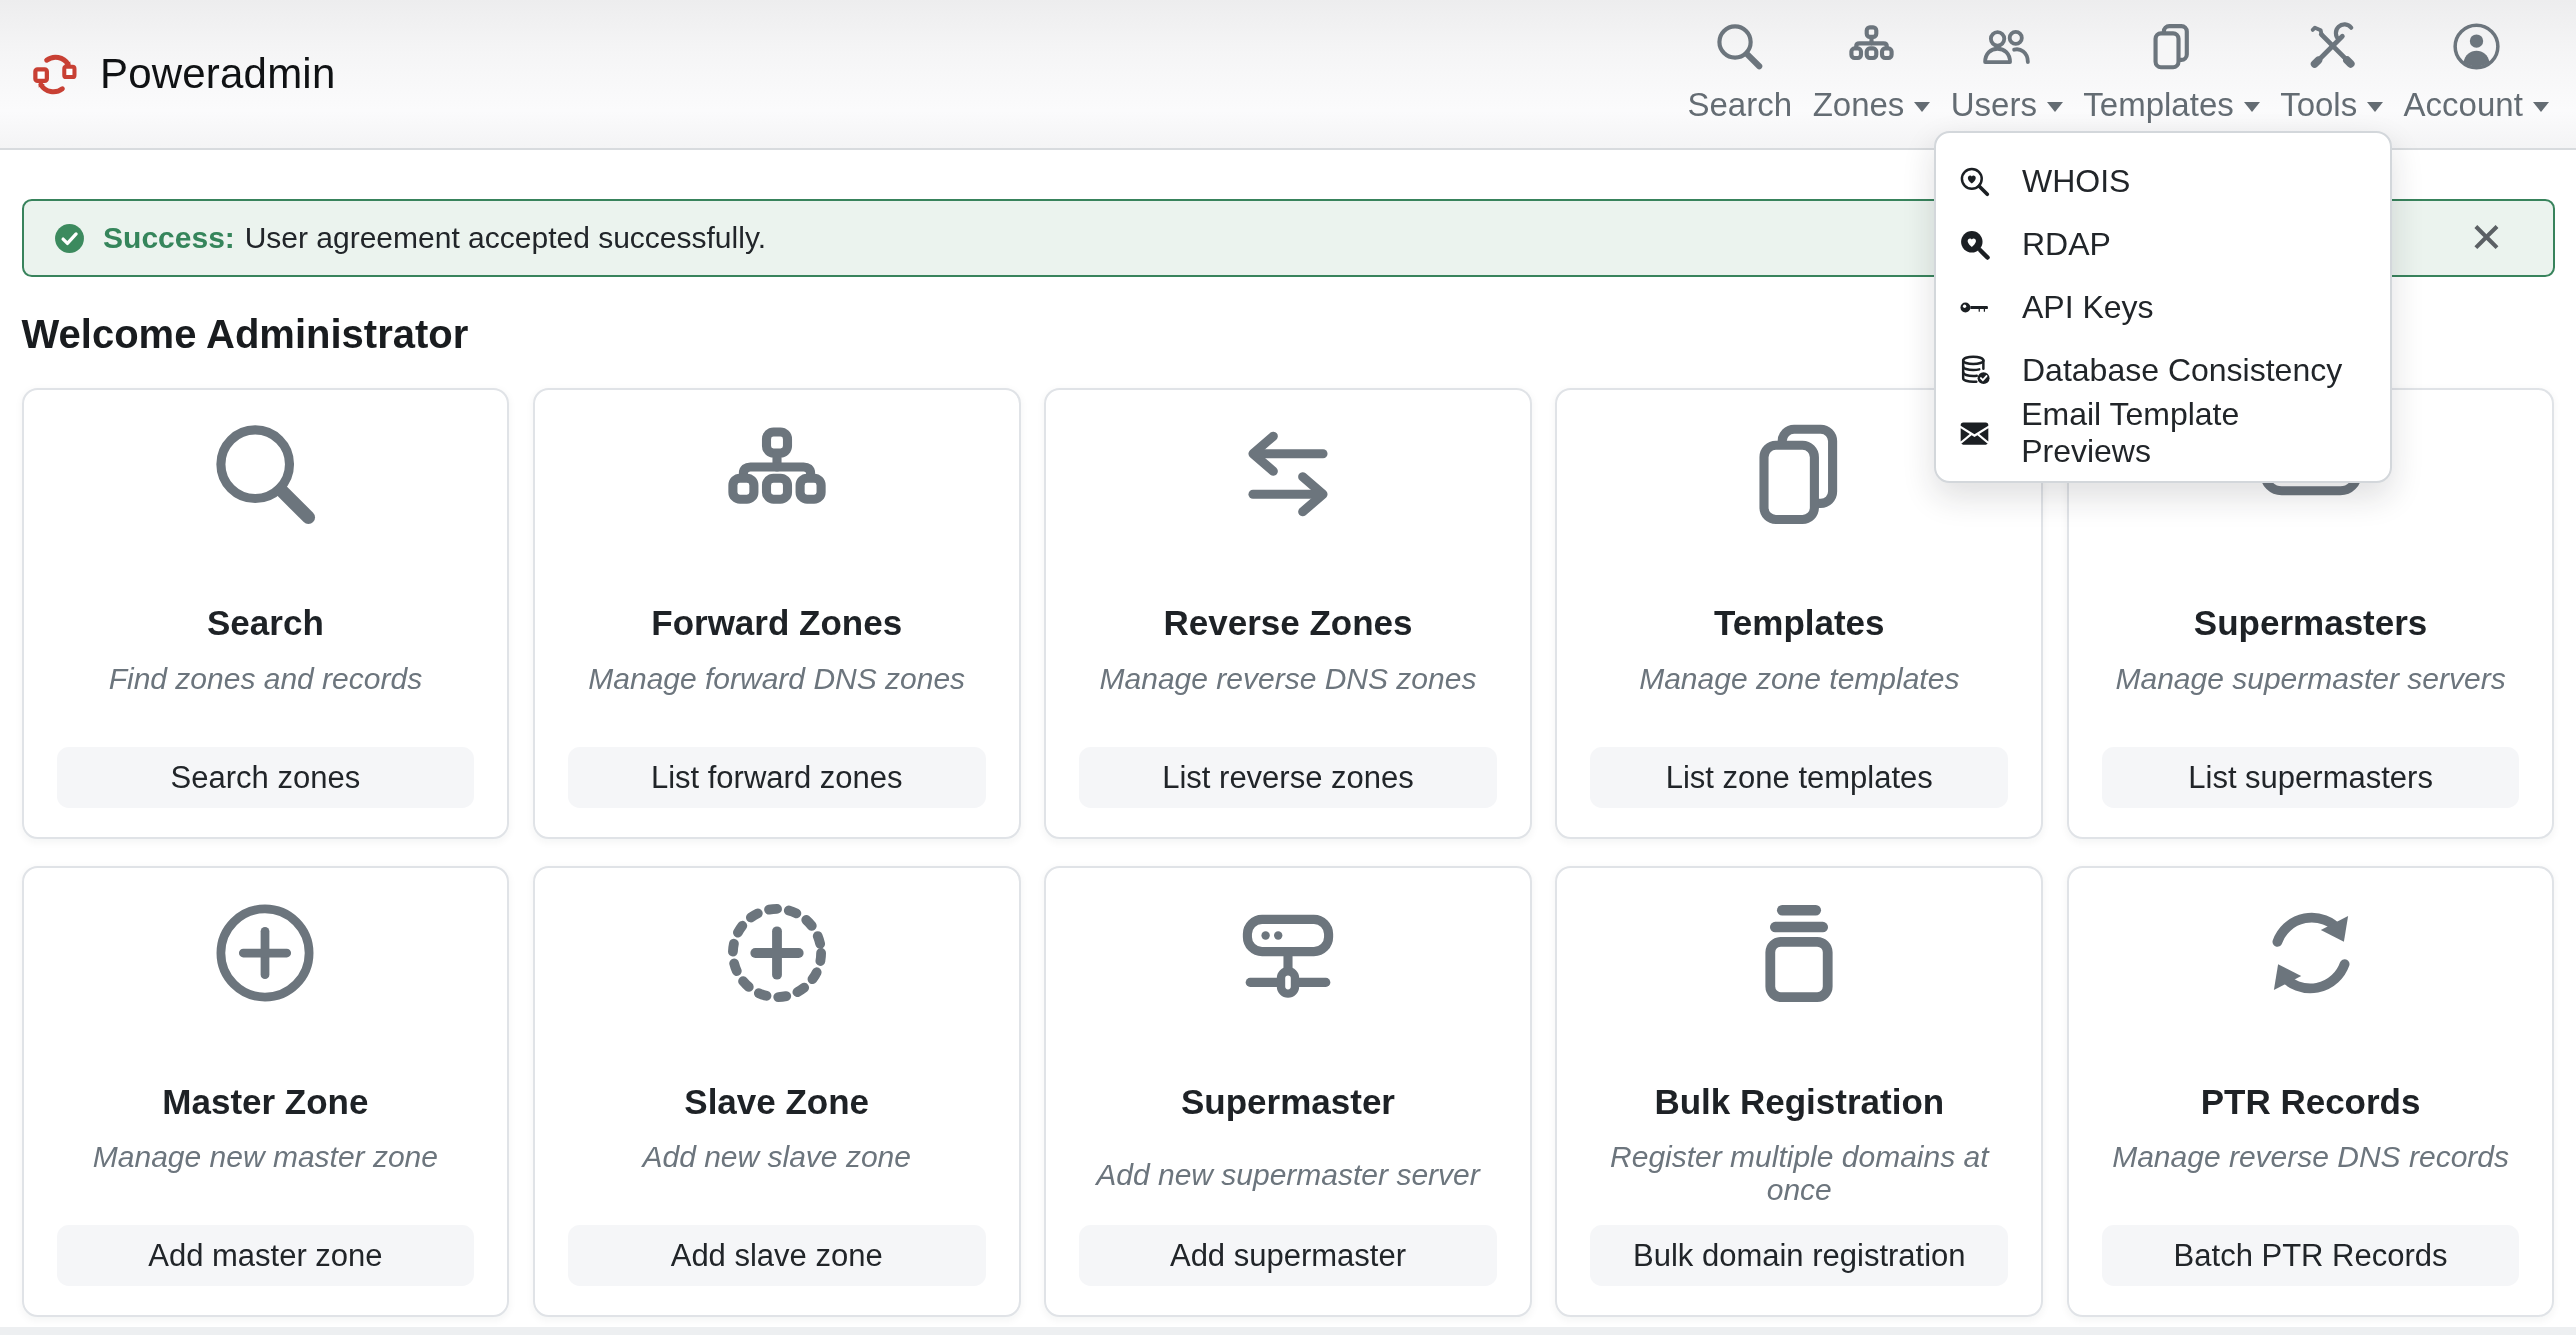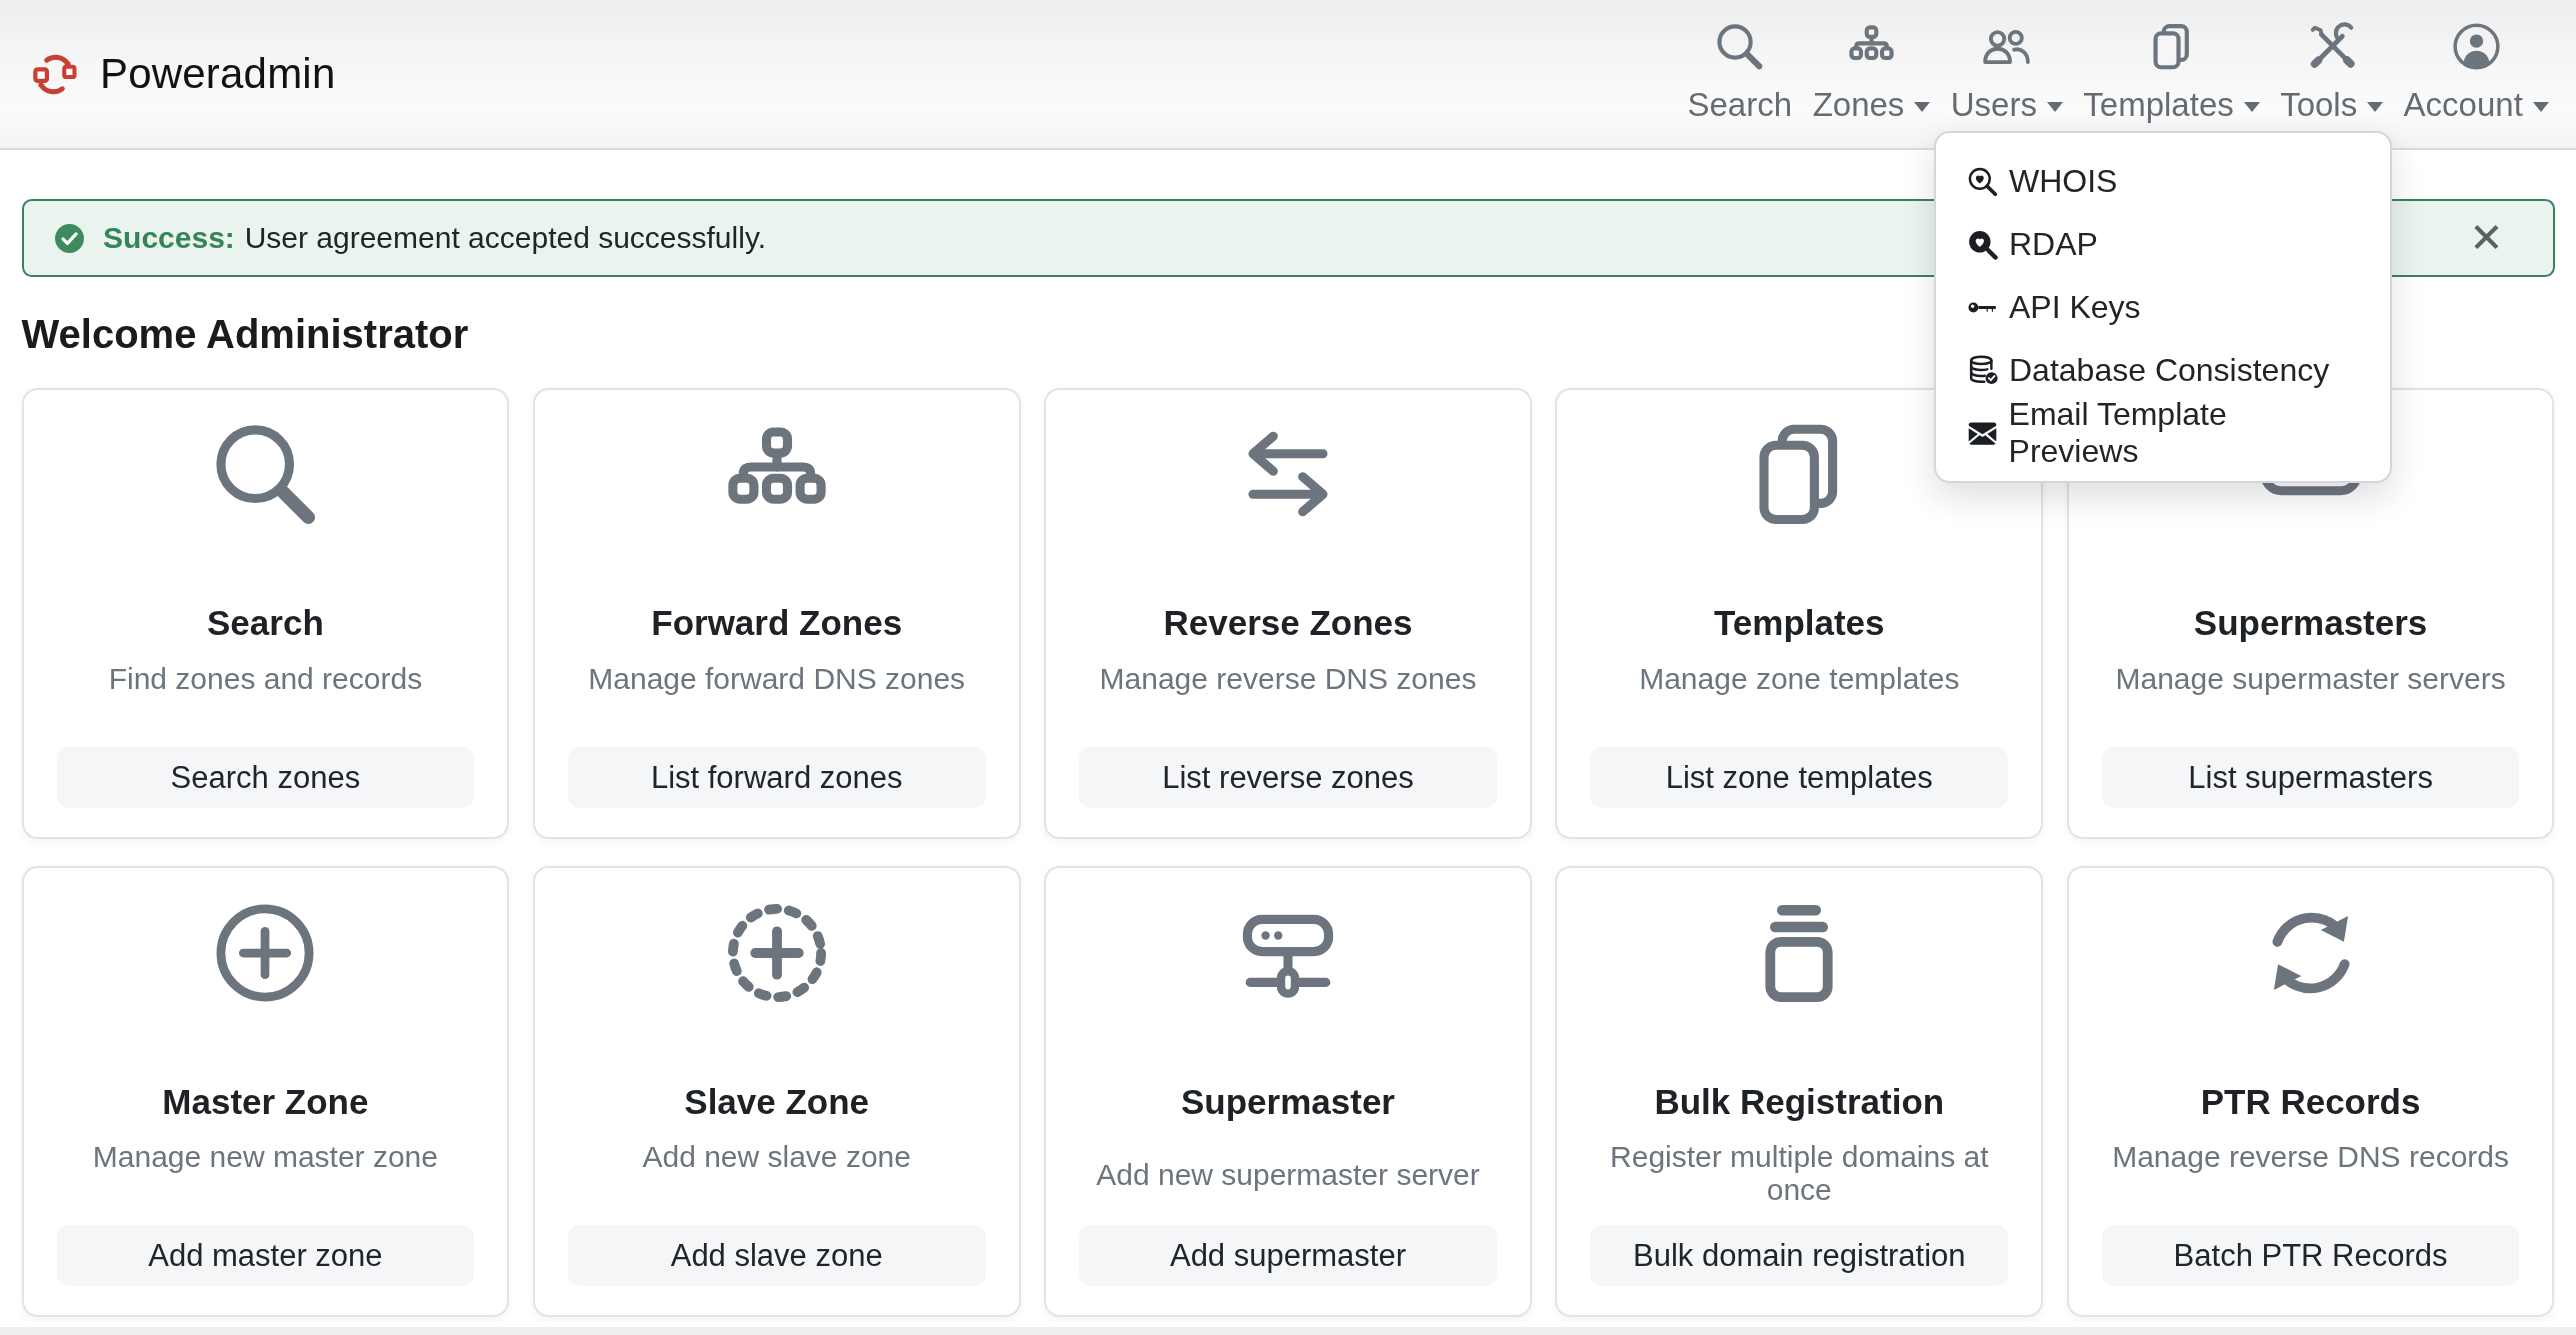--- a/index.html
+++ b/index.html
@@ -14,21 +14,21 @@
   .nav{display:flex;gap:20.6px;padding-top:19.6px;}
   .nav-item{display:flex;flex-direction:column;align-items:center;gap:13.7px;color:#6c757d;cursor:pointer;}
   .nav-ic{height:53px;display:flex;align-items:center;justify-content:center;--bg:#f6f6f7;}
   .nav-ic svg{width:51px;height:51px;}
   .nav-label{display:flex;align-items:center;gap:9.8px;font-size:33px;color:#646c73;line-height:37px;}
   .caret{width:0;height:0;border-left:8.8px solid transparent;border-right:8.8px solid transparent;border-top:10.8px solid currentColor;margin-top:4.9px;}
 
   
   .dropdown{position:absolute;left:1934px;top:131px;width:458px;background:#fff;border:2px solid #d3d7db;border-radius:15.7px;
             box-shadow:0 13.7px 33px rgba(25,30,36,.14);padding:16.7px 0;z-index:50;box-sizing:border-box;}
-  .menu-item{height:63px;display:flex;align-items:center;gap:9px;padding:0 29px;font-size:32px;color:#212529;cursor:pointer;}
+  .menu-item{height:63px;display:flex;align-items:center;gap:30px;padding:0 21px;font-size:32px;color:#212529;cursor:pointer;}
   .menu-ic{width:35px;height:35px;display:flex;align-items:center;justify-content:center;color:#1b1f23;}
   .menu-ic svg{width:33px;height:33px;}
 
   
   .content{padding:0 21.5px;}
   .alert{margin-top:49px;height:78px;background:#ebf3ee;border:2px solid #38835c;border-radius:9.8px;
          display:flex;align-items:center;gap:17.6px;padding:0 29px;box-sizing:border-box;position:relative;}
   .alert-ic{width:33px;height:33px;flex:0 0 auto;display:flex;}
   .alert-text{font-size:30px;color:#212529;}
   .alert-prefix{color:#35855b;font-weight:700;margin-right:9.8px;}
@@ -36,21 +36,21 @@
                font-size:41px;color:#5b6064;cursor:pointer;line-height:1;padding:3.9px;font-family:inherit;}
 
   .page-title{margin:35px 0 0 0;font-size:40px;font-weight:700;color:#191c1f;line-height:45px;}
 
   .grid{margin-top:31px;display:grid;grid-template-columns:repeat(5,1fr);gap:27.4px 23.5px;}
   .card{height:451px;background:#fff;border:2px solid #e0e3e7;border-radius:15.7px;box-shadow:0 2.9px 8.8px rgba(25,35,45,.05);
         display:flex;flex-direction:column;align-items:center;padding:27.4px 33px 29px;box-sizing:border-box;}
   .card-ic{height:114px;display:flex;align-items:center;justify-content:center;color:#6c757d;--bg:#fff;}
   .card-ic svg{width:112px;height:112px;}
   .card-title{margin-top:72px;font-size:35px;font-weight:700;color:#1e2226;line-height:39px;}
-  .card-sub{margin-top:19.6px;font-size:30px;color:#6c757d;line-height:33px;text-align:center;}
+  .card-sub{margin-top:19.6px;font-size:30px;color:#6c757d;line-height:33px;text-align:center;font-style:italic;}
   .card-btn{margin-top:auto;align-self:stretch;height:61px;background:#f5f6f8;border:none;border-radius:11.8px;
             display:flex;align-items:center;justify-content:center;font-size:31px;font-weight:500;color:#212529;cursor:pointer;font-family:inherit;}
 
   .footer-strip{position:absolute;left:0;right:0;bottom:0;height:8.8px;background:#edeff1;}
 </style>
 </head>
 <body>
 
 <div class="screen">
 

